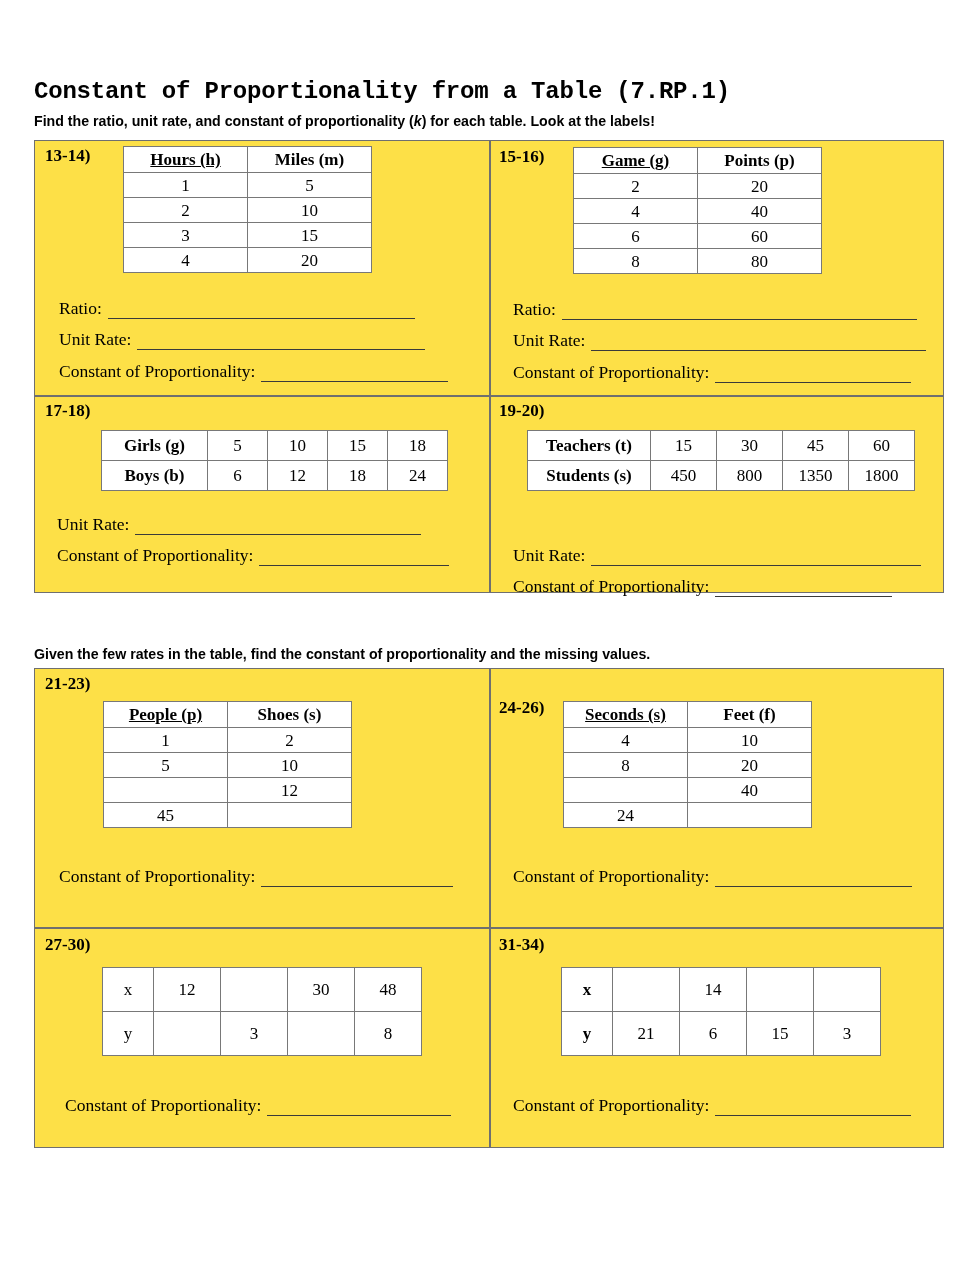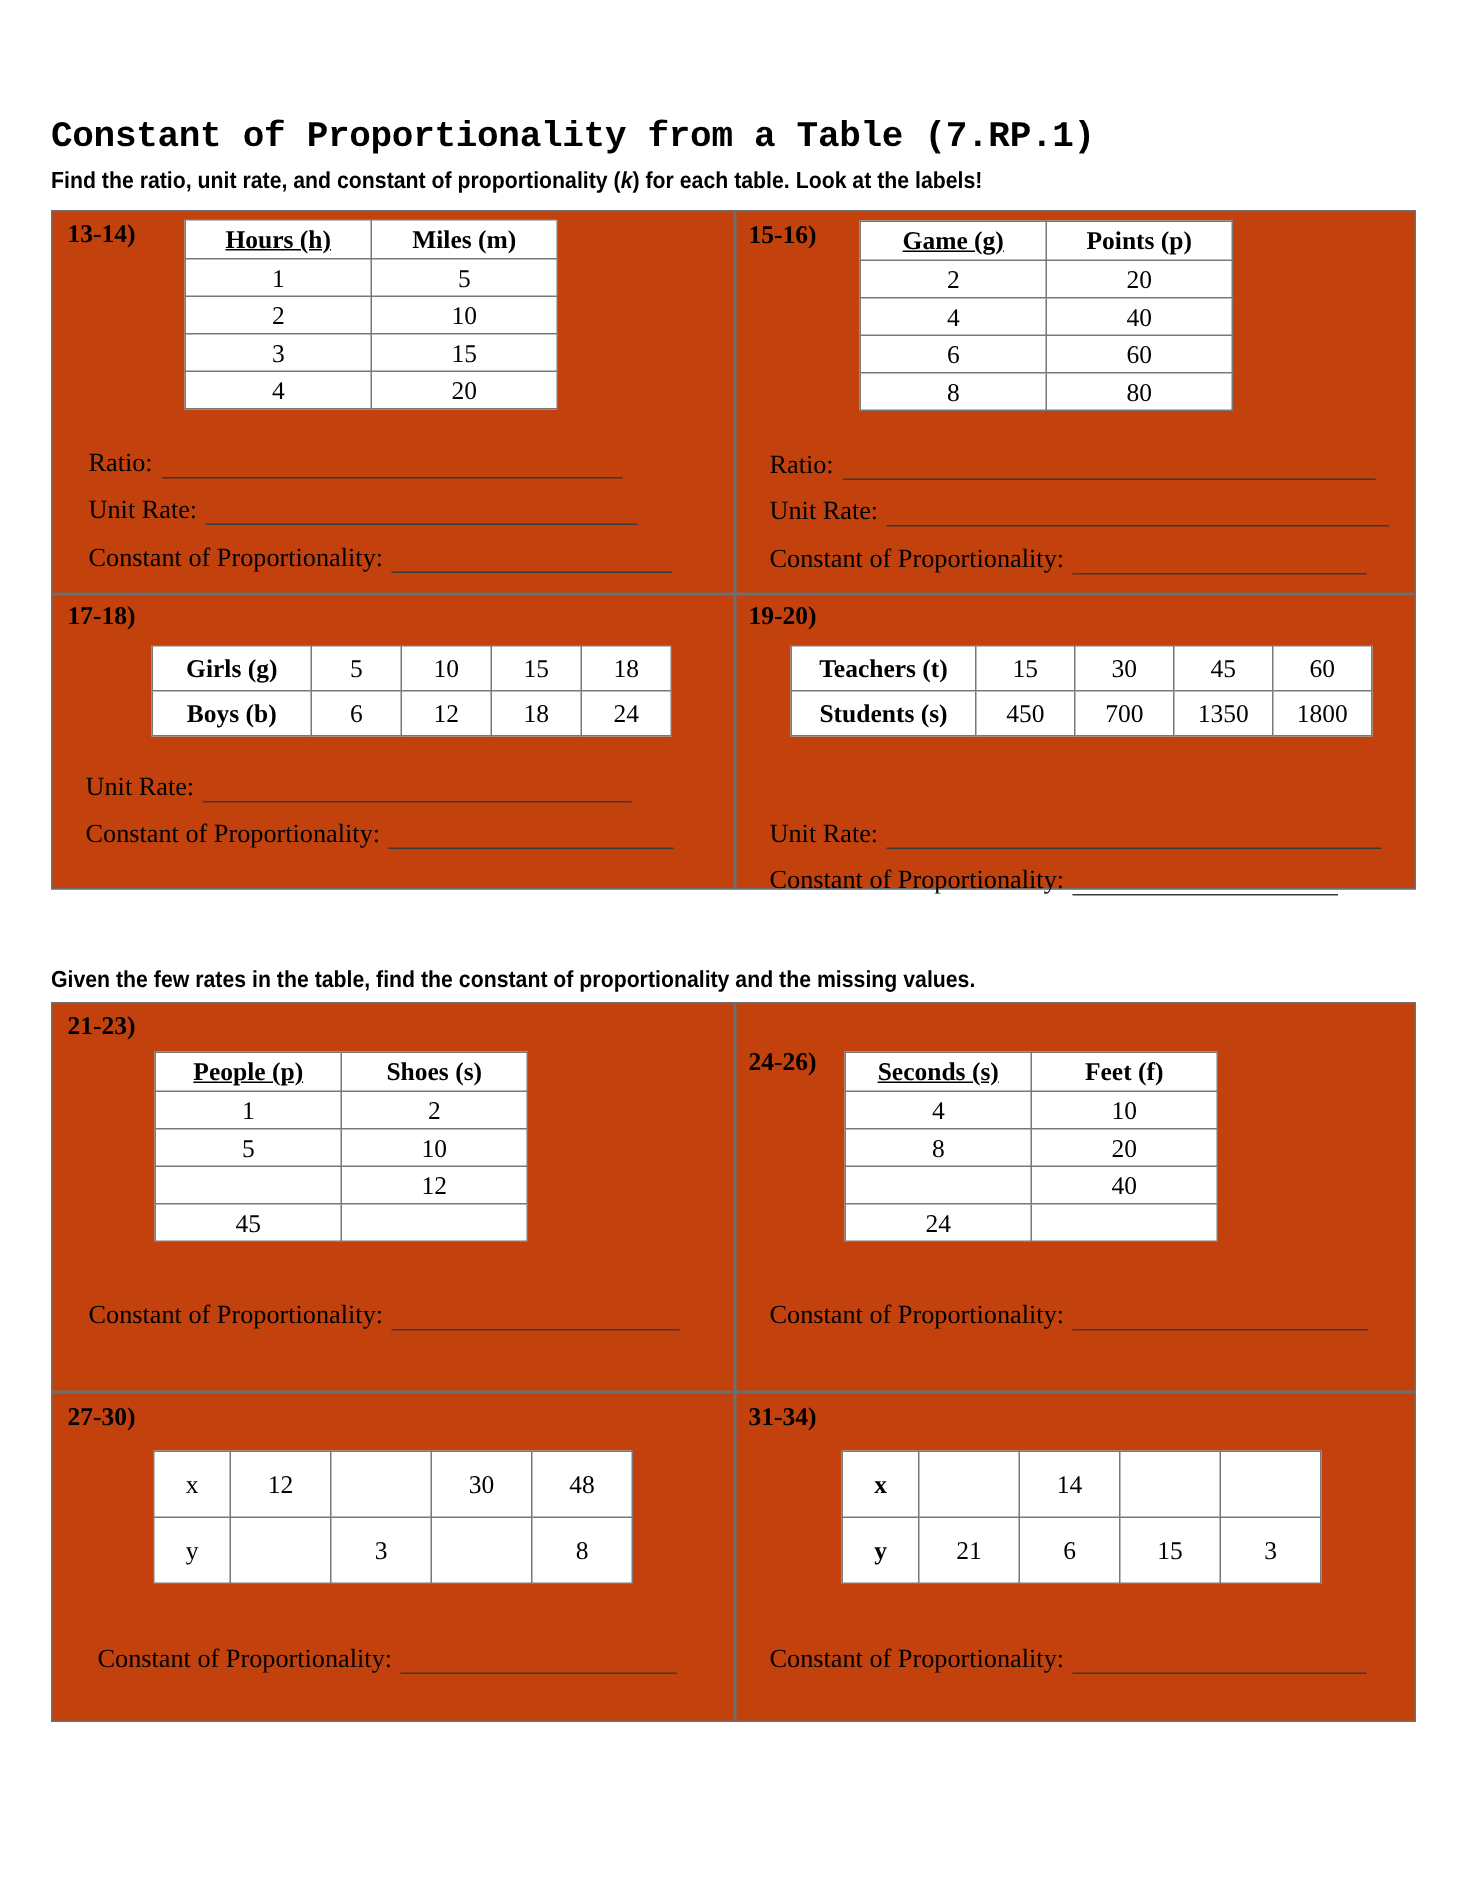--- a/index.html
+++ b/index.html
@@ -57,21 +57,21 @@
     transform: scaleX(0.915);
     transform-origin: left center;
     white-space: nowrap;
   }
 
   
   .grid {
     position: absolute;
     border: 1.6px solid #6f6f6f;
     box-sizing: border-box;
-    background: #c2410c;
+    background: #fde047;
   }
   #grid-top {
     left: 34px;
     top: 140px;
     width: 910px;
     height: 453px;
   }
   #grid-bottom {
     left: 34px;
     top: 668px;
@@ -307,21 +307,21 @@
             <tr>
           <td class="lbl">Teachers (t)</td>
           <td class="val">15</td>
           <td class="val">30</td>
           <td class="val">45</td>
           <td class="val">60</td>
         </tr>
         <tr>
           <td class="lbl">Students (s)</td>
           <td class="val">450</td>
-          <td class="val">700</td>
+          <td class="val">800</td>
           <td class="val">1350</td>
           <td class="val">1800</td>
         </tr>
       </tbody>
         </table>
 
       <div class="ansrow" style="left:22px;top:148px;">
         <span class="lbl">Unit Rate:</span>
         <span class="blank" style="width:330px;"></span>
       </div>

